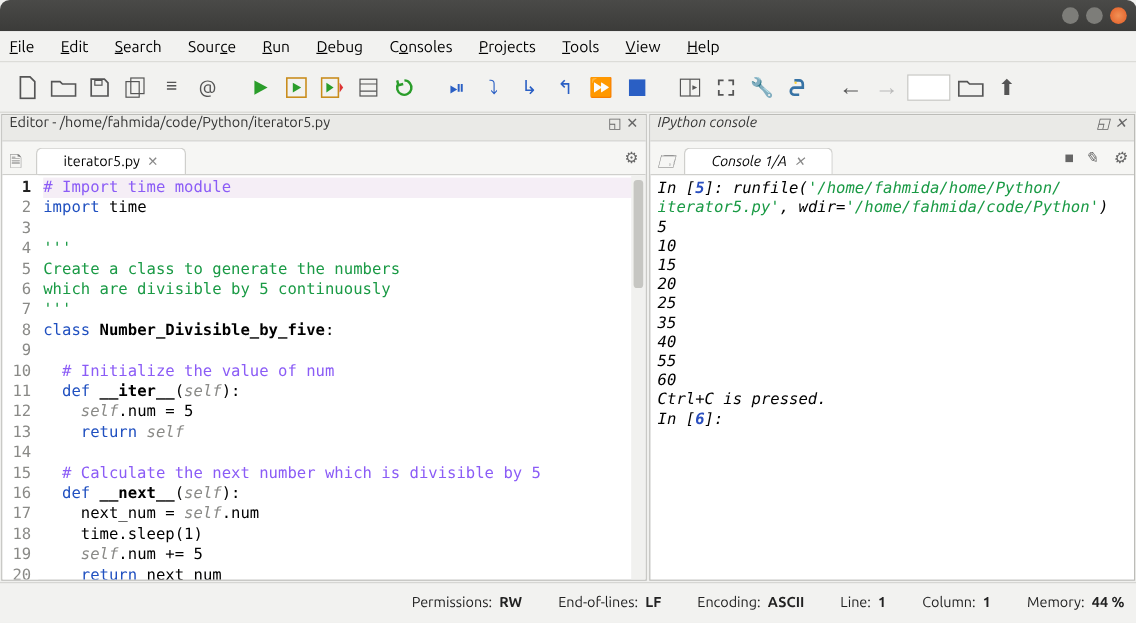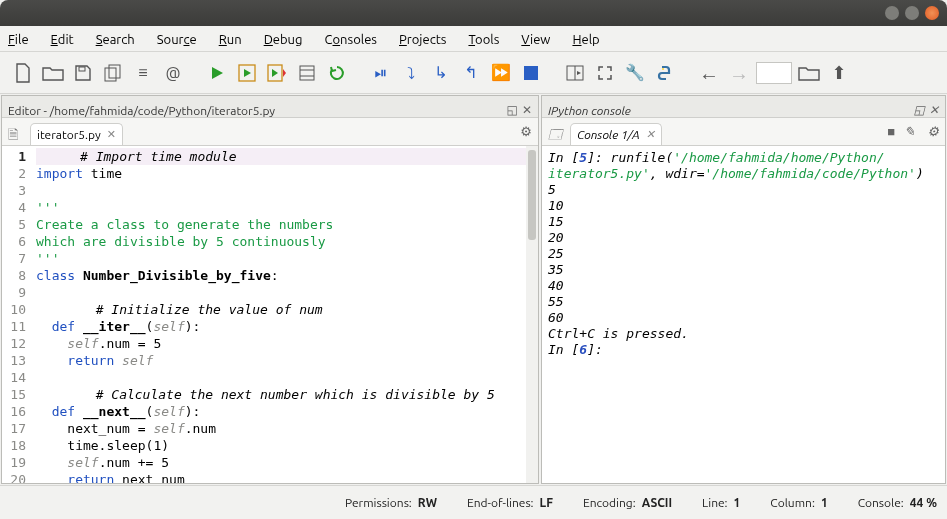--- a/index.html
+++ b/index.html
@@ -13,35 +13,35 @@
 .menubar { background: #f2f2f0; height: 26px; display: flex; align-items: center; padding: 0 8px; border-bottom: 1px solid #d6d6d3; gap: 22px; }
 .menubar span { cursor: default; }
 .menubar span u { text-decoration: underline; }
 .toolbar { background: #f2f2f0; height: 42px; display: flex; align-items: center; padding: 0 10px; border-bottom: 1px solid #d6d6d3; gap: 4px; }
 .tbtn { width: 26px; height: 26px; display: flex; align-items: center; justify-content: center; color: #555; font-size: 16px; }
 .tsep { width: 10px; }
 .main { flex: 1; display: flex; overflow: hidden; }
 .pane { display: flex; flex-direction: column; background: #fff; border: 1px solid #bcbcb8; }
 .pane-left { flex: 0 0 538px; margin: 1px; }
 .pane-right { flex: 1; margin: 1px; font-style: italic; }
-.pane-title { background: #eaeae7; height: 22px; display: flex; align-items: flex-end; padding: 0 6px; font-size: 12px; color: #333; border-bottom: 1px solid #cfcfcc; justify-content: space-between; }
+.pane-title { background: #eaeae7; height: 22px; display: flex; align-items: flex-start; padding: 0 6px; font-size: 12px; color: #333; border-bottom: 1px solid #cfcfcc; justify-content: space-between; }
 .pane-title .ticons{display:flex;gap:4px;font-size:12px;color:#666;}
 .tabrow { height: 28px; display: flex; align-items: flex-end; padding: 0 4px; background: #f6f6f4; border-bottom: 1px solid #cfcfcc; position: relative; }
-.tab { background: #fff; border: 1px solid #cfcfcc; border-bottom: none; border-radius: 5px 5px 0 0; padding: 4px 6px; display: flex; align-items: flex-end; gap: 6px; font-size: 12px; margin-left: 24px; }
+.tab { background: #fff; border: 1px solid #cfcfcc; border-bottom: none; border-radius: 5px 5px 0 0; padding: 4px 22px; display: flex; align-items: flex-end; gap: 6px; font-size: 12px; margin-left: 24px; }
 .tab .x { color: #888; font-size: 11px; }
 .tab-gear{position:absolute;right:6px;top:6px;color:#666;font-size:13px;}
 .tabrow .fileicon{position:absolute;left:6px;top:7px;color:#777;font-size:13px;}
 .codearea { flex: 1; display: flex; font-family: "DejaVu Sans Mono","Consolas",monospace; font-size: 13px; overflow: hidden; position: relative; }
 .gutter { width: 30px; text-align: right; padding: 2px 6px 2px 2px; color: #8a8a87; background: #fff; user-select: none; }
 .gutter div { height: 17px; line-height: 17px; }
 .gutter .cur { font-weight: 700; color: #222; }
 .code { flex: 1; padding: 2px 4px; white-space: pre; }
 .code div { height: 17px; line-height: 17px; }
 .hl-line{background:#f5eef6;}
-.c-comment{color:#000000;font-style:italic;padding-left:44px;}
+.c-comment{color:#8b5cf6;}
 .c-str{color:#1a9a45;}
 .c-kw{color:#2050c0;}
 .c-self{color:#8a8a87;font-style:italic;}
 .c-def{font-weight:700;}
 .vscroll{position:absolute;right:0;top:0;bottom:0;width:12px;background:#f1f1ef;}
 .vscroll .thumb{position:absolute;left:2px;right:2px;top:4px;height:90px;background:#c6c6c2;border-radius:3px;}
 .console { flex: 1; font-family: "DejaVu Sans Mono","Consolas",monospace; font-size: 13px; padding: 4px 6px; overflow: hidden; }
 .console div{line-height:16px;}
 .cnum{color:#2a4fbf;font-weight:600;}
 .cstr{color:#1a9a45;}
@@ -274,16 +274,16 @@
     </div>
   <div class="grp">
       <span>Line:</span>
       <b>1</b>
     </div>
   <div class="grp">
       <span>Column:</span>
       <b>1</b>
     </div>
   <div class="grp">
-      <span>Console:</span>
+      <span>Memory:</span>
       <b>44 %</b>
     </div>
 </div>
 
 </body></html>

